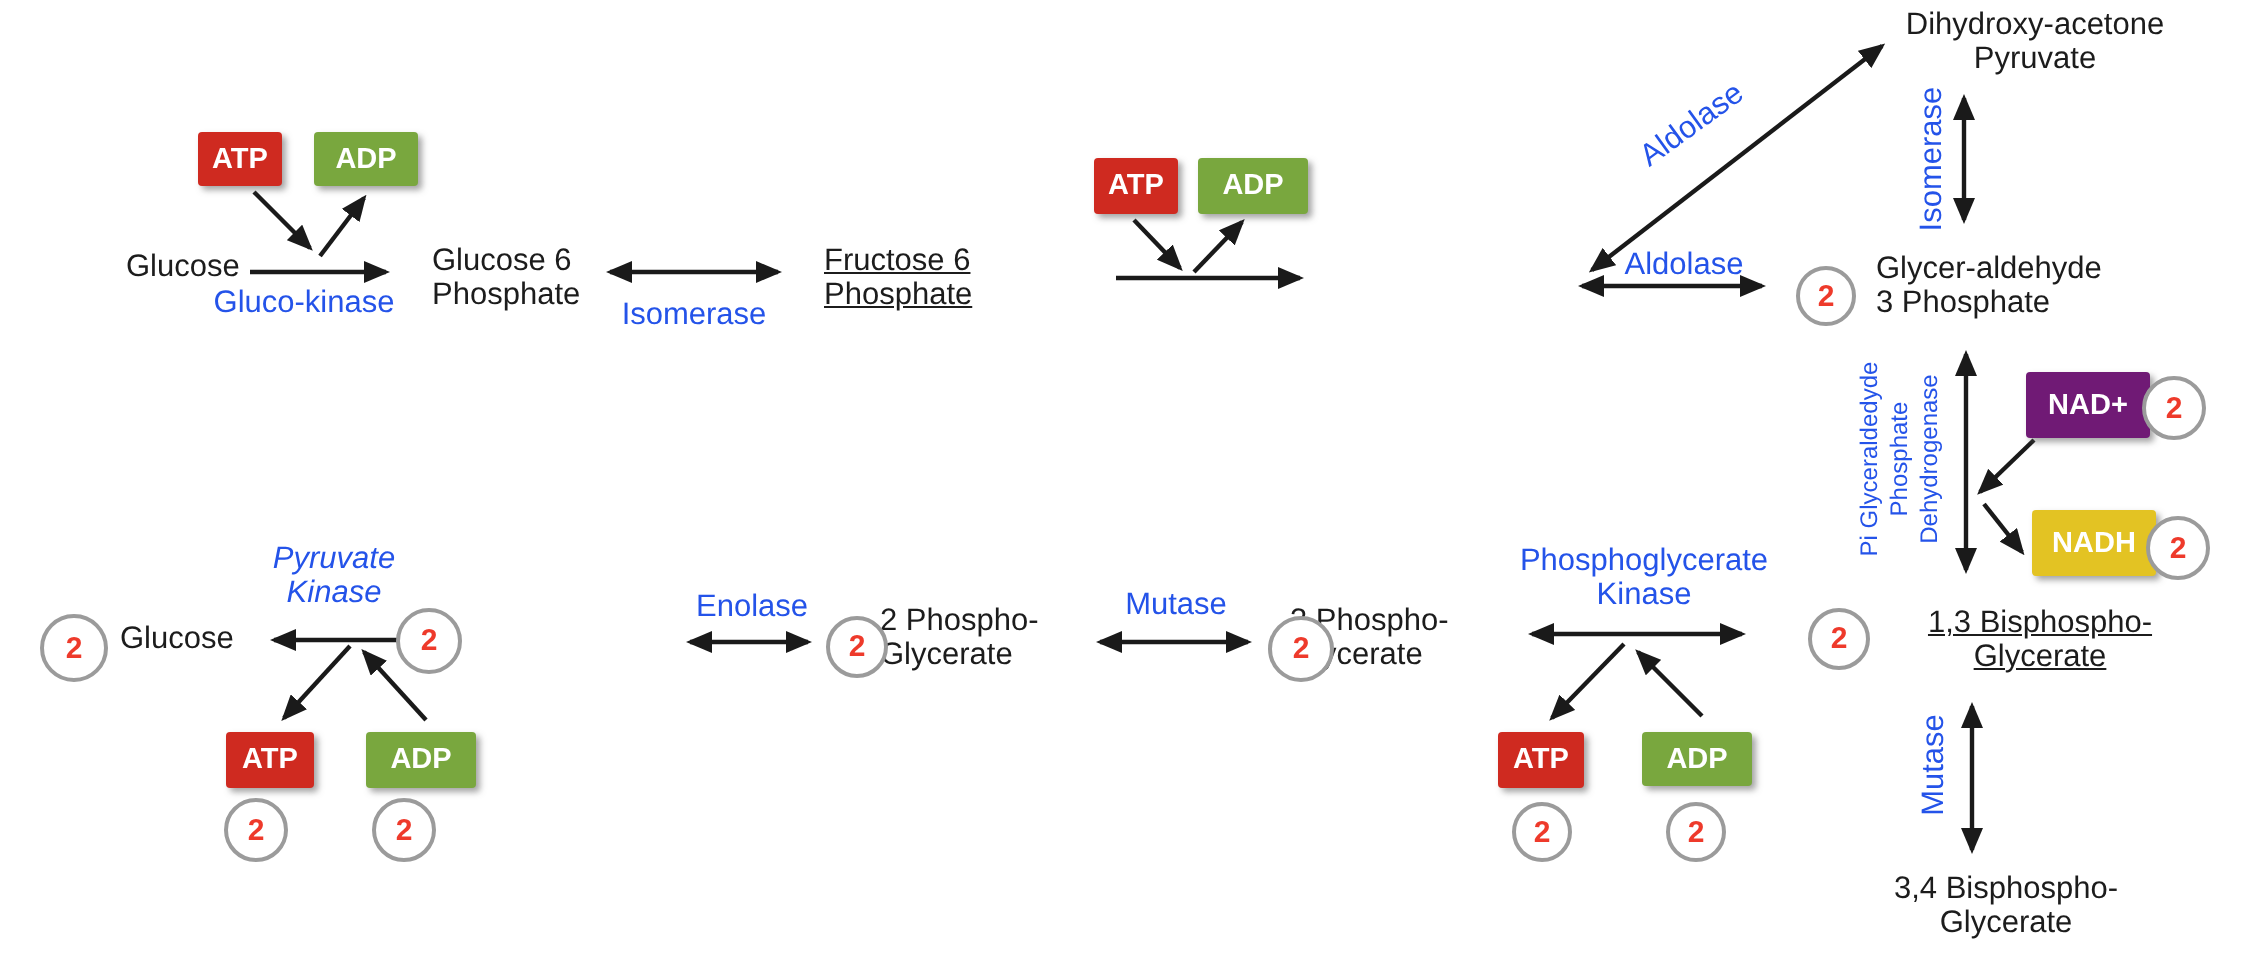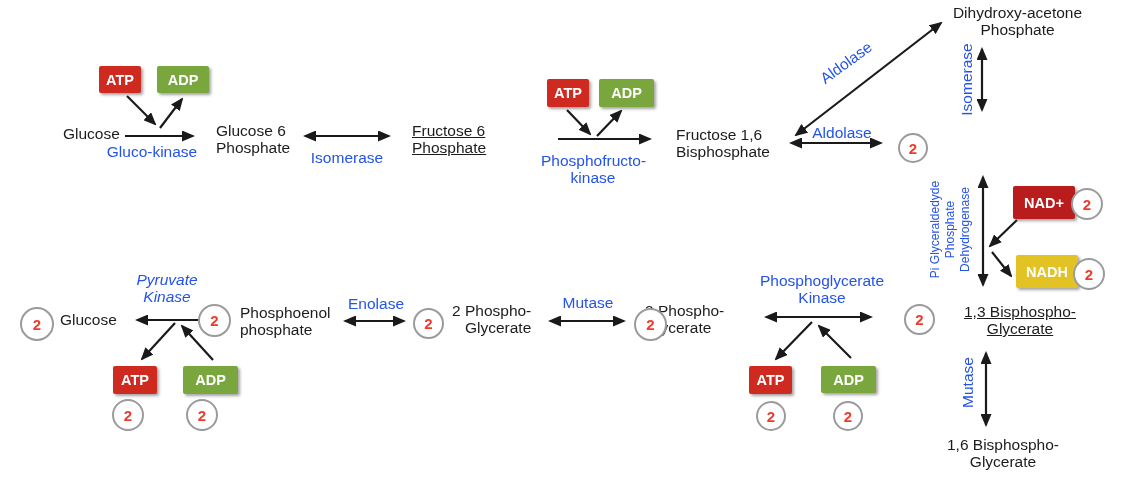--- a/index.html
+++ b/index.html
@@ -19,21 +19,21 @@
   .enz.small{font-size:12px;line-height:15px;}
   .rot90{transform:rotate(-90deg);transform-origin:center center;}
   .rot36{transform:rotate(-36deg);transform-origin:center center;}
   .cof{
     position:absolute;color:#ffffff;font-weight:bold;font-size:14.5px;
     display:flex;align-items:center;justify-content:center;border-radius:2px;
     box-shadow:2px 2px 3px rgba(90,90,90,0.55);
   }
   .atp{background:#cf2a20;}
   .adp{background:#79a73e;}
-  .nad{background:#b91c1c;}
+  .nad{background:#701a75;}
   .nadh{background:#e3c323;}
   .c2{
     position:absolute;border:2px solid #9b9b9b;border-radius:50%;background:#ffffff;
     color:#ee3a2b;font-size:15px;font-weight:bold;
     display:flex;align-items:center;justify-content:center;box-sizing:border-box;
   }
   #arrows{position:absolute;left:0;top:0;}
 </style>
 </head>
 <body>
@@ -70,40 +70,36 @@
       <line x1="345" y1="321" x2="404" y2="321" marker-start="url(#ah)" marker-end="url(#ah)"></line>
       <line x1="550" y1="321" x2="624" y2="321" marker-start="url(#ah)" marker-end="url(#ah)"></line>
     </g>
   </svg>
 
   <div class="node" style="left:47px;top:125px;margin-left:16px;">Glucose</div>
   <div class="node" style="left:203px;top:122px;margin-left:13px;">Glucose 6
 Phosphate</div>
   <div class="node" style="left:412px;top:122px;text-decoration:underline;">Fructose 6
 Phosphate</div>
-  <div class="node" style="left:676px;top:126px;">Fructose 1,6
-Bisphosphate</div>
   <div class="node ctr" style="left:935px;top:4px;width:165px;">Dihydroxy-acetone
-Phosphate</div>
+Pyruvate</div>
+  <div class="node" style="left:938px;top:126px;">Glycer-aldehyde
+3 Phosphate</div>
   <div class="node ctr" style="left:945px;top:303px;width:150px;text-decoration:underline;">1,3 Bisphospho-
 Glycerate</div>
-  <div class="node ctr" style="left:928px;top:436px;width:150px;">1,6 Bisphospho-
+  <div class="node ctr" style="left:928px;top:436px;width:150px;">3,4 Bisphospho-
 Glycerate</div>
   <div class="node" style="left:645px;top:302px;">3 Phospho-
 Glycerate</div>
-  <div class="node" style="left:452px;top:302px;text-align:right;">2 Phospho-
+  <div class="node" style="left:440px;top:302px;">2 Phospho-
 Glycerate</div>
-  <div class="node" style="left:240px;top:304px;">Phosphoenol
-phosphate</div>
   <div class="node" style="left:60px;top:311px;">Glucose</div>
 
   <div class="enz" style="left:104px;top:143px;width:96px;">Gluco-kinase</div>
   <div class="enz" style="left:305px;top:149px;width:84px;">Isomerase</div>
-  <div class="enz" style="left:541px;top:152px;width:104px;">Phosphofructo-
-kinase</div>
   <div class="enz" style="left:800px;top:124px;width:84px;">Aldolase</div>
   <div class="enz rot36" style="left:808px;top:54px;width:76px;">Aldolase</div>
   <div class="enz rot90" style="left:926px;top:71px;width:80px;">Isomerase</div>
   <div class="enz small rot90" style="left:885px;top:207px;width:130px;">Pi Glyceraldedyde
 Phosphate
 Dehydrogenase</div>
   <div class="enz" style="left:753px;top:272px;width:138px;">Phosphoglycerate
 Kinase</div>
   <div class="enz rot90" style="left:937px;top:374px;width:60px;">Mutase</div>
   <div class="enz" style="left:556px;top:294px;width:64px;">Mutase</div>

